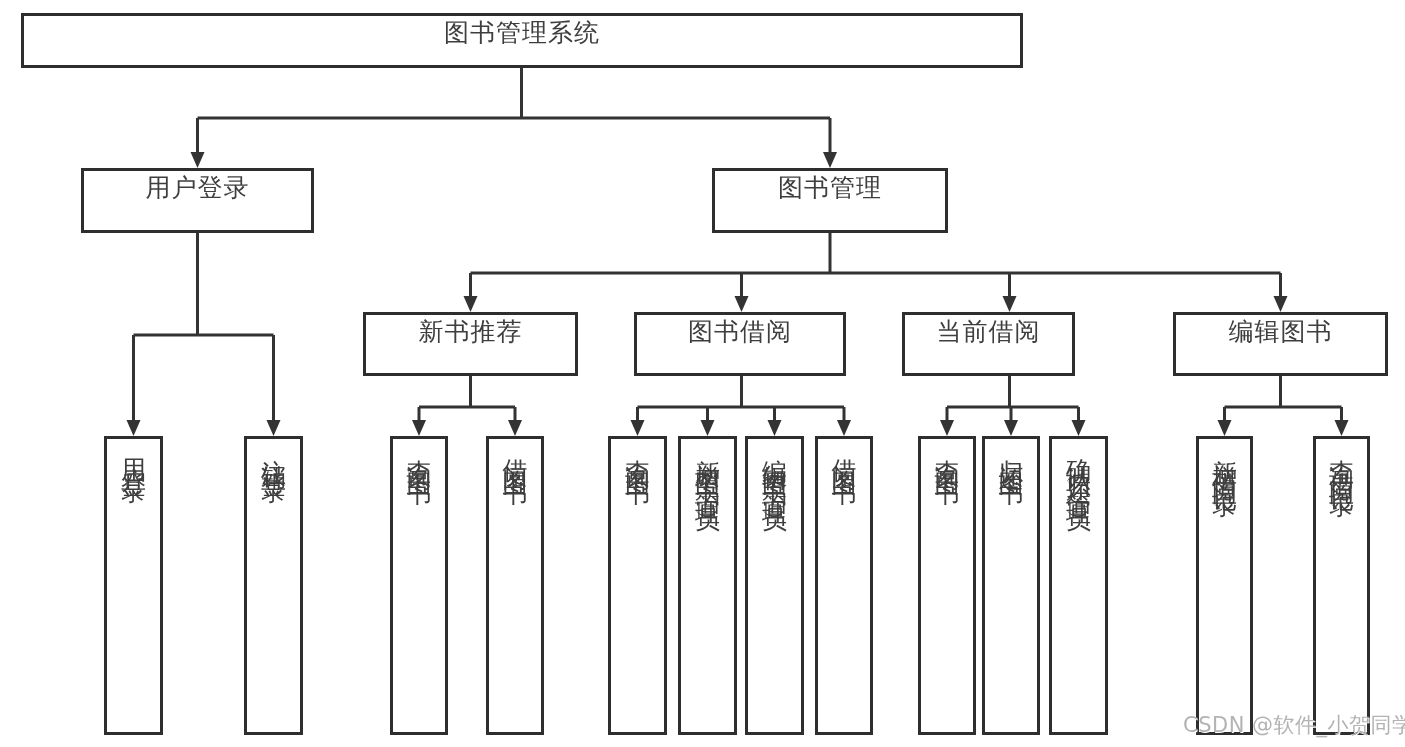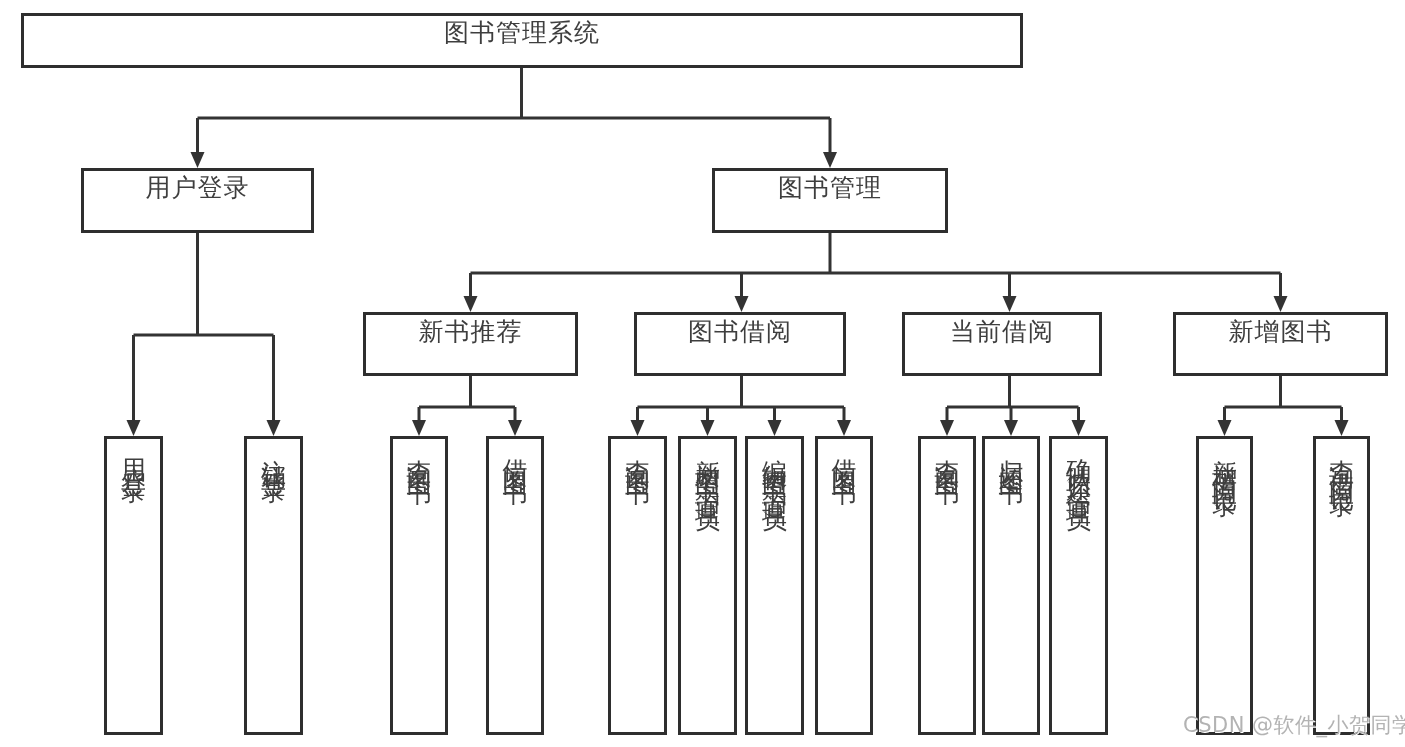--- a/index.html
+++ b/index.html
@@ -153,25 +153,25 @@
   <div class="node box-h" style="left:363px;top:312px;width:215px;height:64px">
     <span>新书推荐</span>
   </div>
 
   <div class="node box-h" style="left:712px;top:168px;width:236px;height:65px">
     <span>图书管理</span>
   </div>
   <div class="node box-h" style="left:634px;top:312px;width:212px;height:64px">
     <span>图书借阅</span>
   </div>
-  <div class="node box-h" style="left:902px;top:312px;width:200px;height:64px">
+  <div class="node box-h" style="left:902px;top:312px;width:173px;height:64px">
     <span>当前借阅</span>
   </div>
   <div class="node box-h" style="left:1173px;top:312px;width:215px;height:64px">
-    <span>新增图书</span>
+    <span>编辑图书</span>
   </div>
 
   <div class="node" style="left:104px;top:436px;width:59px;height:299px">
     <span class="vtext">用户登录</span>
   </div>
   <div class="node" style="left:244px;top:436px;width:59px;height:299px">
     <span class="vtext">注销登录</span>
   </div>
 
   <div class="node" style="left:390px;top:436px;width:58px;height:299px">

